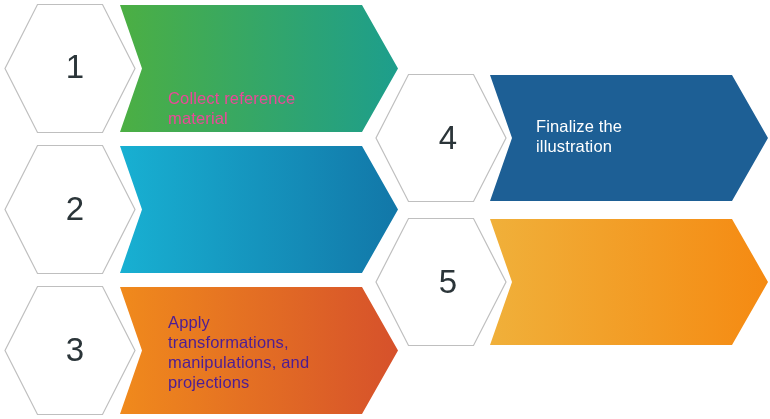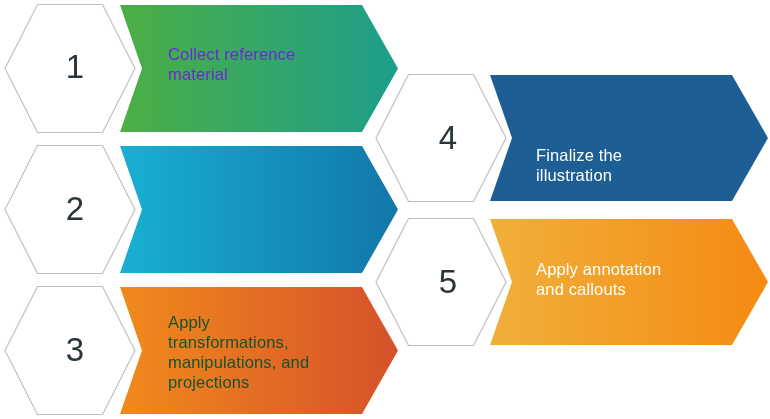--- a/index.html
+++ b/index.html
@@ -116,24 +116,22 @@
       <polygon fill="#ffffff" stroke="#bfbfbf" stroke-width="1.2" points="408.5,218.5 473.5,218.5 506,282 473.5,345.5 408.5,345.5 376,282"></polygon>
     </g>
   </svg>
 
   <div class="step-number num-1" style="color: rgb(43, 53, 57);">1</div>
   <div class="step-number num-2" style="color: rgb(43, 53, 57);">2</div>
   <div class="step-number num-3" style="color: rgb(43, 53, 57);">3</div>
   <div class="step-number num-4" style="color: rgb(43, 53, 57);">4</div>
   <div class="step-number num-5" style="color: rgb(43, 53, 57);">5</div>
 
-  <div class="step-label lbl-1" style="color: #6d28d9;">Collect reference
+  <div class="step-label lbl-1" style="color: #ec4899; margin-top: 44px;">Collect reference
 material</div>
-  <div class="step-label lbl-3" style="color: #14532d;">Apply
+  <div class="step-label lbl-3" style="color: #4c1d95;">Apply
 transformations,
 manipulations, and
 projections</div>
-  <div class="step-label lbl-4" style="color: rgb(255, 255, 255); margin-top: 29px;">Finalize the
+  <div class="step-label lbl-4" style="color: rgb(255, 255, 255);">Finalize the
 illustration</div>
-  <div class="step-label lbl-5" style="color: rgb(255, 255, 255);">Apply annotation
-and callouts</div>
 
 </div>
 
 </body></html>

